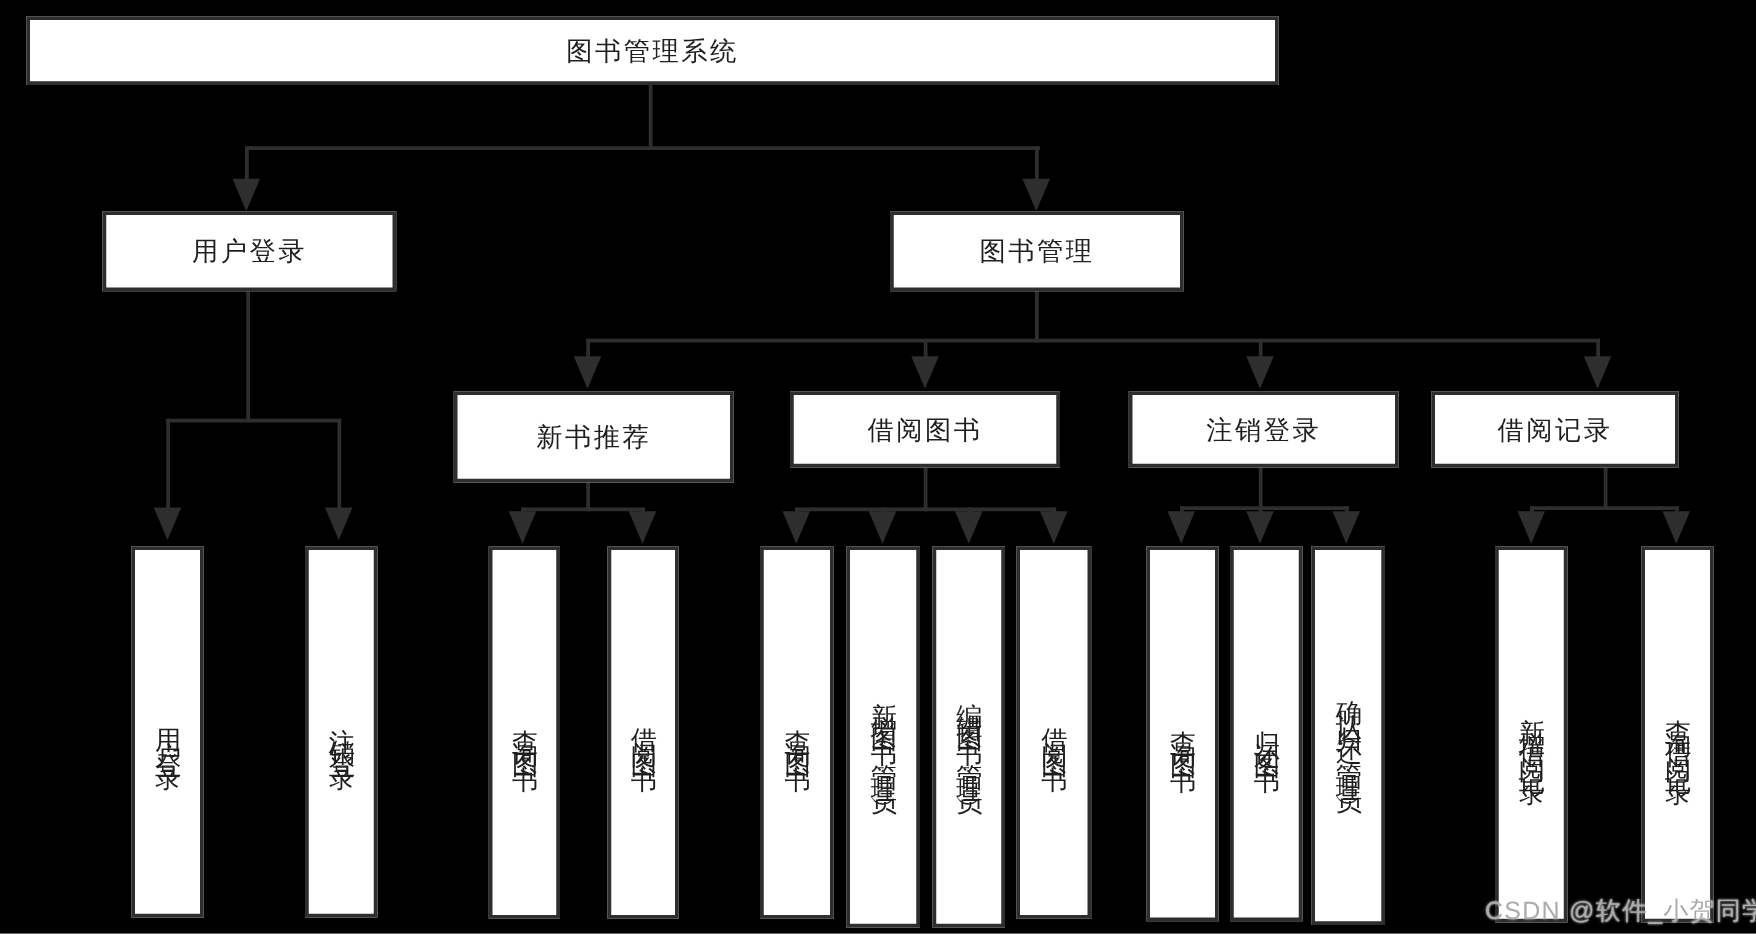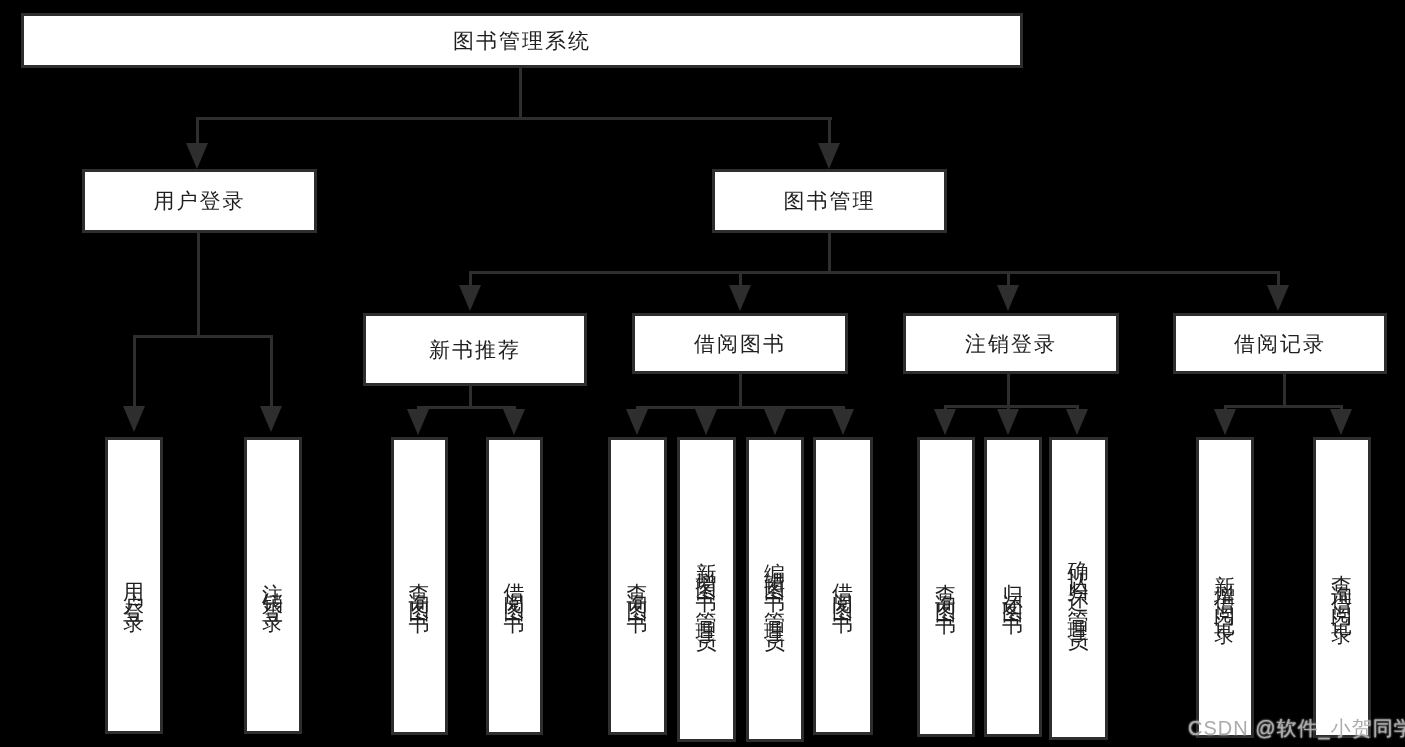--- a/index.html
+++ b/index.html
@@ -113,21 +113,21 @@
 
   <div class="node hbox" style="left:363px;top:313px;width:224px;height:73px">
     <span>新书推荐</span>
   </div>
   <div class="node hbox" style="left:632px;top:313px;width:216px;height:61px">
     <span>借阅图书</span>
   </div>
   <div class="node hbox" style="left:903px;top:313px;width:216px;height:61px">
     <span>注销登录</span>
   </div>
-  <div class="node hbox" style="left:1173px;top:313px;width:214px;height:61px">
+  <div class="node hbox" style="left:1145px;top:313px;width:198px;height:61px">
     <span>借阅记录</span>
   </div>
 
   <div class="vl" style="left:469px;top:374px;height:35px"></div>
   <div class="hl" style="left:417px;top:406px;width:99px"></div>
   <div class="vl" style="left:417px;top:406px;height:8px"></div>
   <div class="ah" style="left:407px;top:409px"></div>
   <div class="vl" style="left:513px;top:406px;height:8px"></div>
   <div class="ah" style="left:503px;top:409px"></div>
   <div class="node vbox" style="left:391px;top:437px;width:57px;height:298px">

